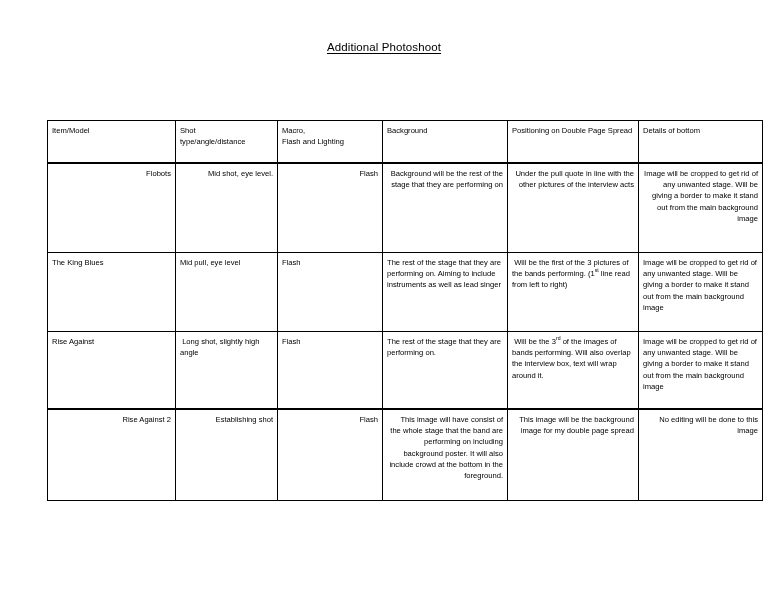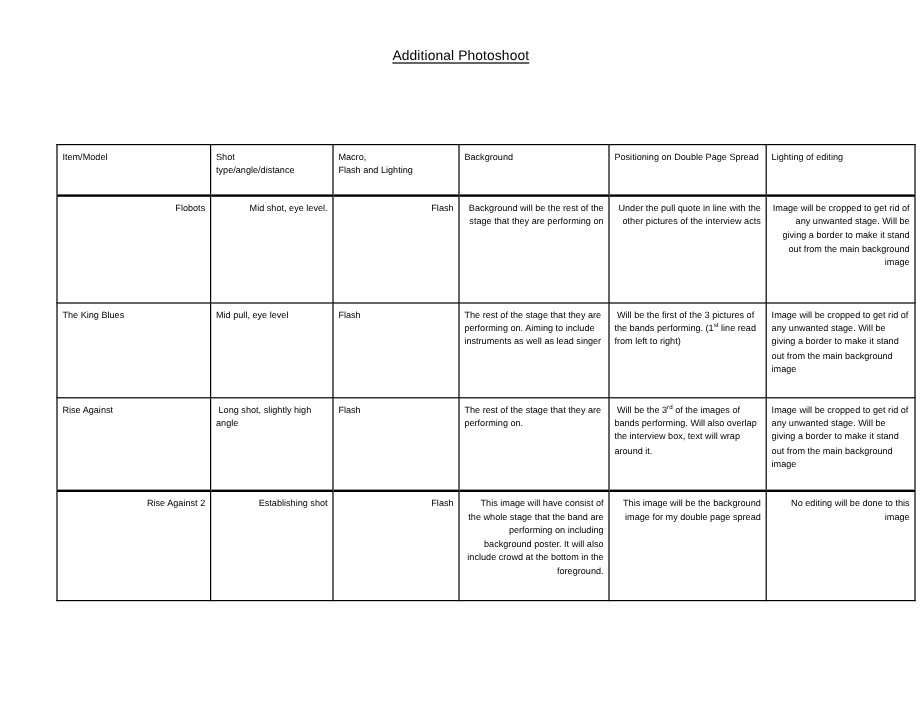--- a/index.html
+++ b/index.html
@@ -126,21 +126,21 @@
             <span class="cell-text">Macro,
 Flash and Lighting</span>
           </td>
         <td>
             <span class="cell-text">Background</span>
           </td>
         <td>
             <span class="cell-text">Positioning on Double Page Spread</span>
           </td>
         <td>
-            <span class="cell-text">Lighting of editing</span>
+            <span class="cell-text">Details of bottom</span>
           </td>
       </tr>
 
       <tr class="data-row row-flobots">
         <td>
             <span class="cell-text">Flobots</span>
           </td>
         <td>
             <span class="cell-text">Mid shot, eye level.</span>
           </td>

